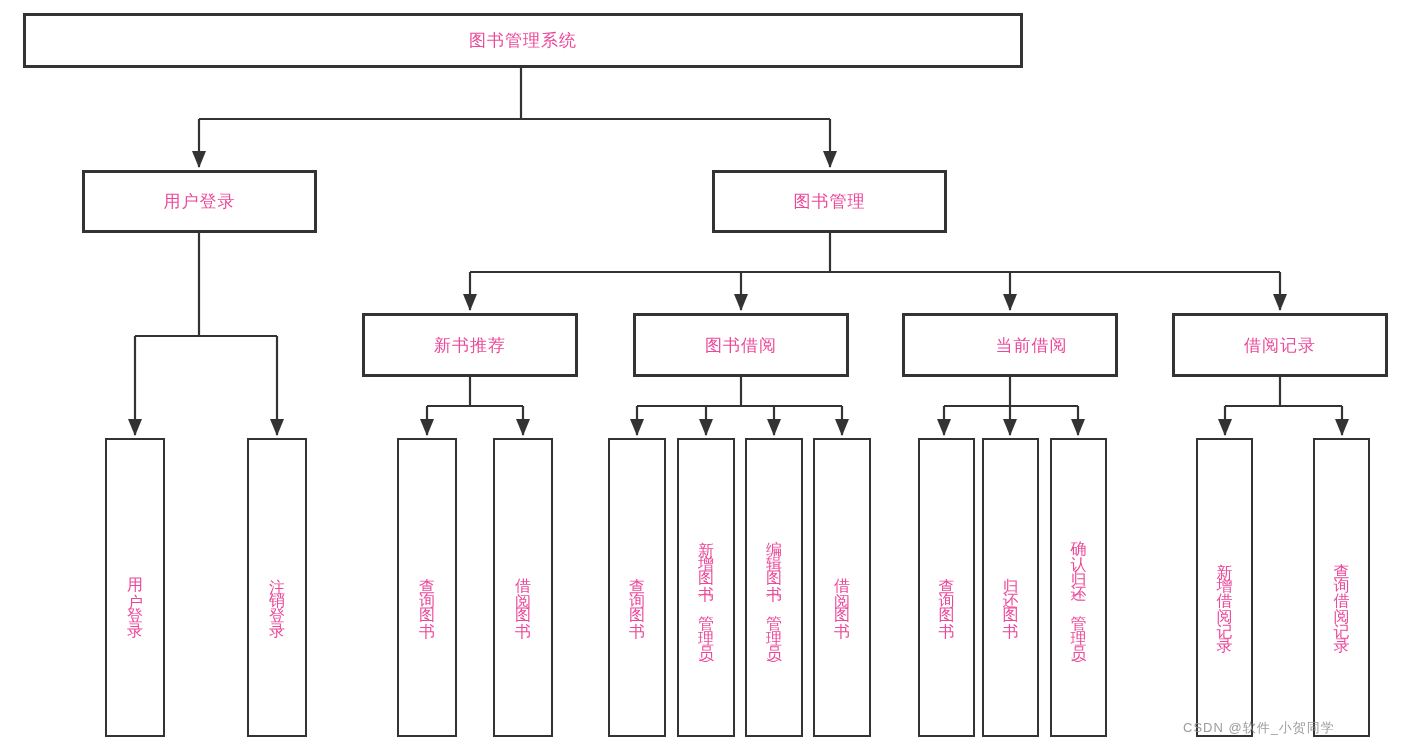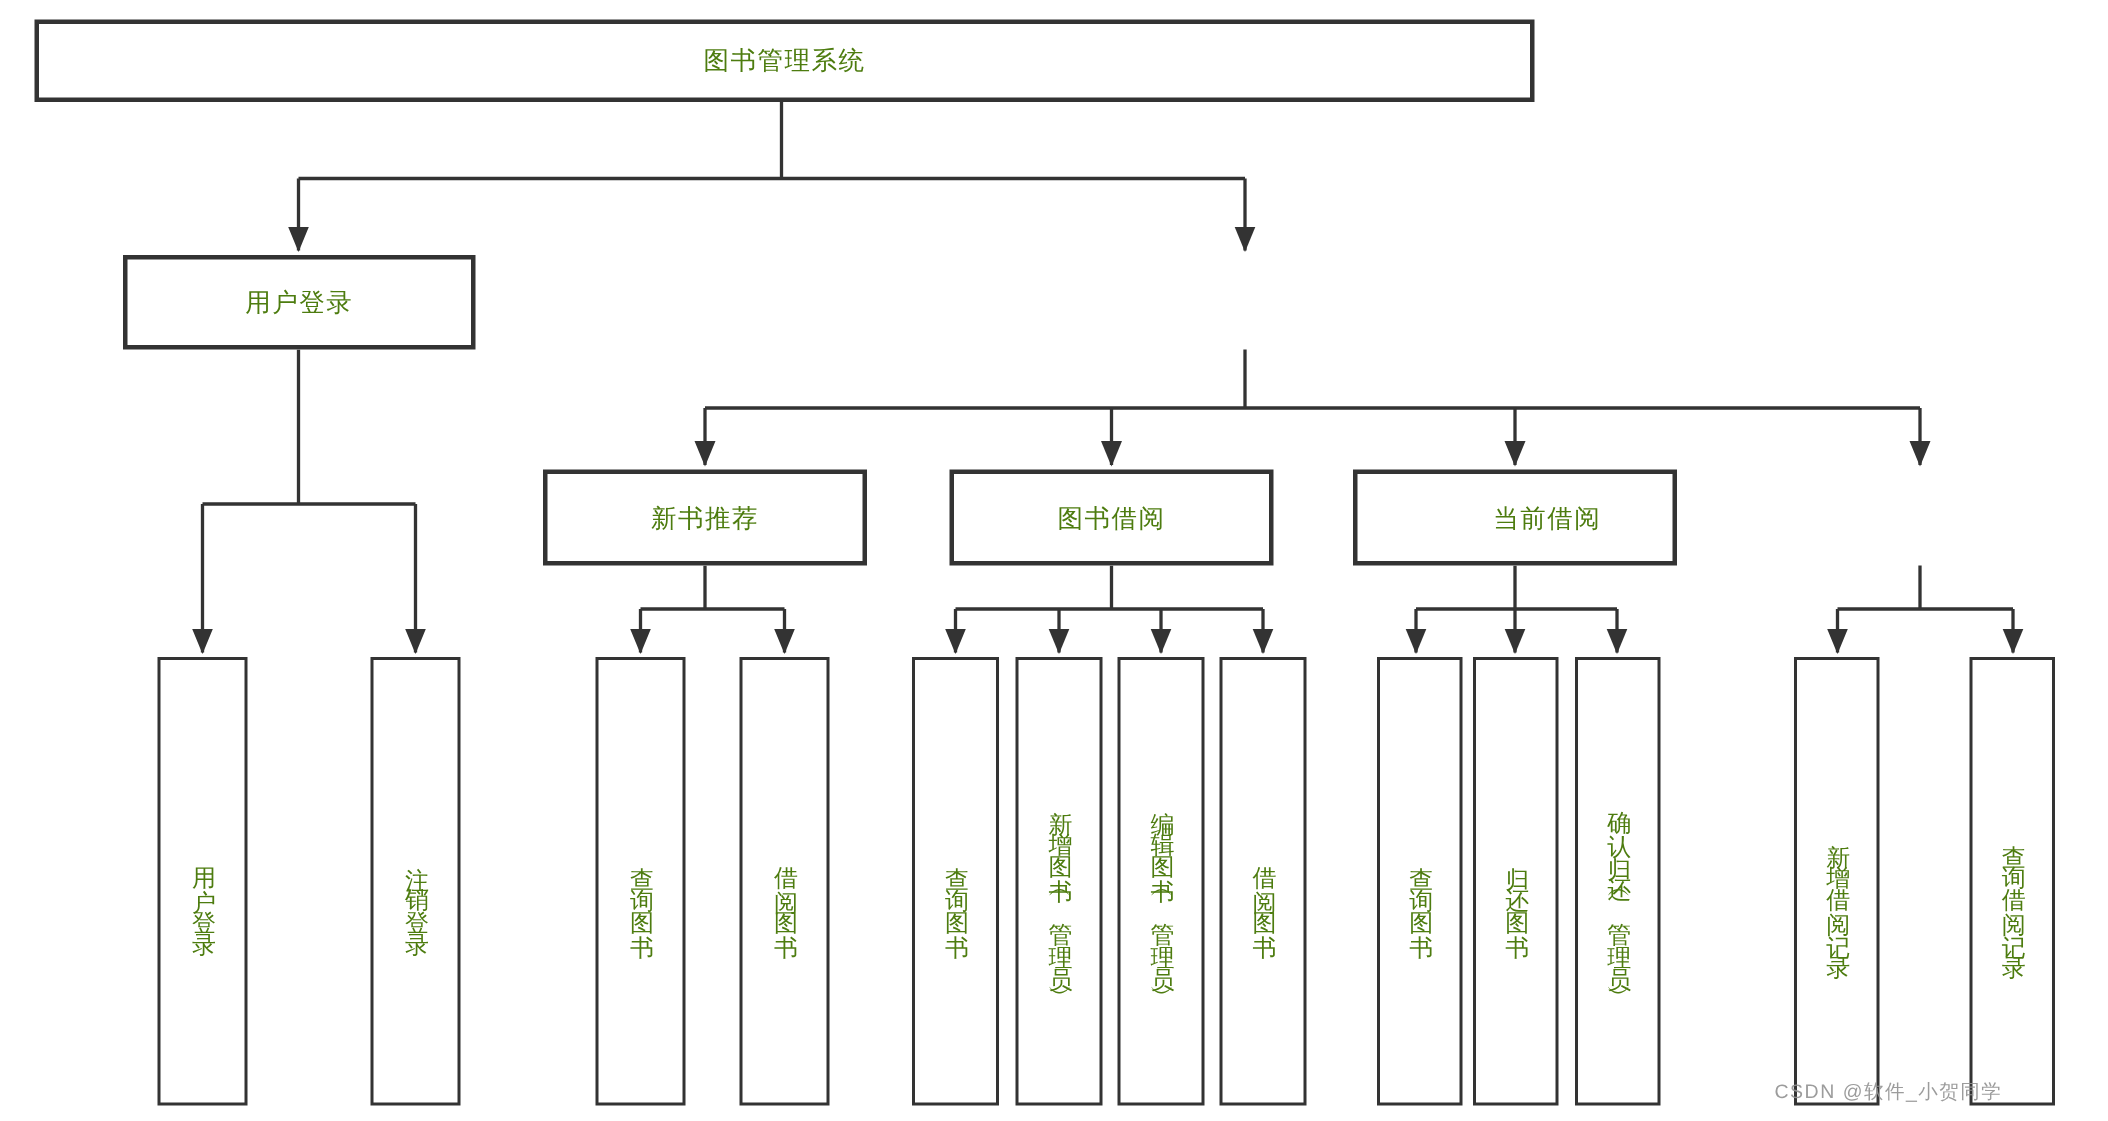--- a/index.html
+++ b/index.html
@@ -3,21 +3,21 @@
 <meta charset="utf-8">
 <style>
   html,body{margin:0;padding:0;background:#ffffff;}
   body{font-family:"Liberation Sans","DejaVu Sans",sans-serif;}
   .canvas{
     position:relative;width:1405px;height:747px;background:#ffffff;overflow:hidden;
   }
   .connectors{position:absolute;left:0;top:0;z-index:1;}
   .box{
     position:absolute;box-sizing:border-box;background:#ffffff;
-    border:3px solid #333333;color:#4d7c0f;z-index:2;
+    border:3px solid #333333;color:#ec4899;z-index:2;
     display:flex;align-items:center;justify-content:center;
     font-size:17px;letter-spacing:1px;line-height:1;
   }
   .vbox{
     border-width:2.5px;font-size:16px;letter-spacing:0;
   }
   .vbox .vlabel{
     writing-mode:vertical-rl;text-orientation:mixed;
     letter-spacing:15px;margin-bottom:-15px;white-space:nowrap;
   }
@@ -70,24 +70,26 @@
 
       <path d="M1280,377 V406 M1225,406 H1342"></path>
       <line x1="1225" y1="406" x2="1225" y2="435" marker-end="url(#ah)"></line>
       <line x1="1342" y1="406" x2="1342" y2="435" marker-end="url(#ah)"></line>
     </g>
   </svg>
 
   <div class="box" style="left:23px;top:13px;width:1000px;height:55px;">图书管理系统</div>
 
   <div class="box" style="left:82px;top:170px;width:235px;height:63px;">用户登录</div>
+  <div class="box" style="left:712px;top:170px;width:235px;height:63px;">图书管理</div>
 
   <div class="box" style="left:633px;top:313px;width:216px;height:64px;">图书借阅</div>
   <div class="box" style="left:362px;top:313px;width:216px;height:64px;">新书推荐</div>
   <div class="box" style="left:902px;top:313px;width:216px;height:64px;padding-left:43px;">当前借阅</div>
+  <div class="box" style="left:1172px;top:313px;width:216px;height:64px;">借阅记录</div>
 
   <div class="box vbox" style="left:105px;top:438px;width:60px;height:299px;">
     <span class="vlabel">用户登录</span>
   </div>
   <div class="box vbox" style="left:247px;top:438px;width:60px;height:299px;">
     <span class="vlabel">注销登录</span>
   </div>
 
   <div class="box vbox" style="left:397px;top:438px;width:60px;height:299px;">
     <span class="vlabel">查询图书</span>

